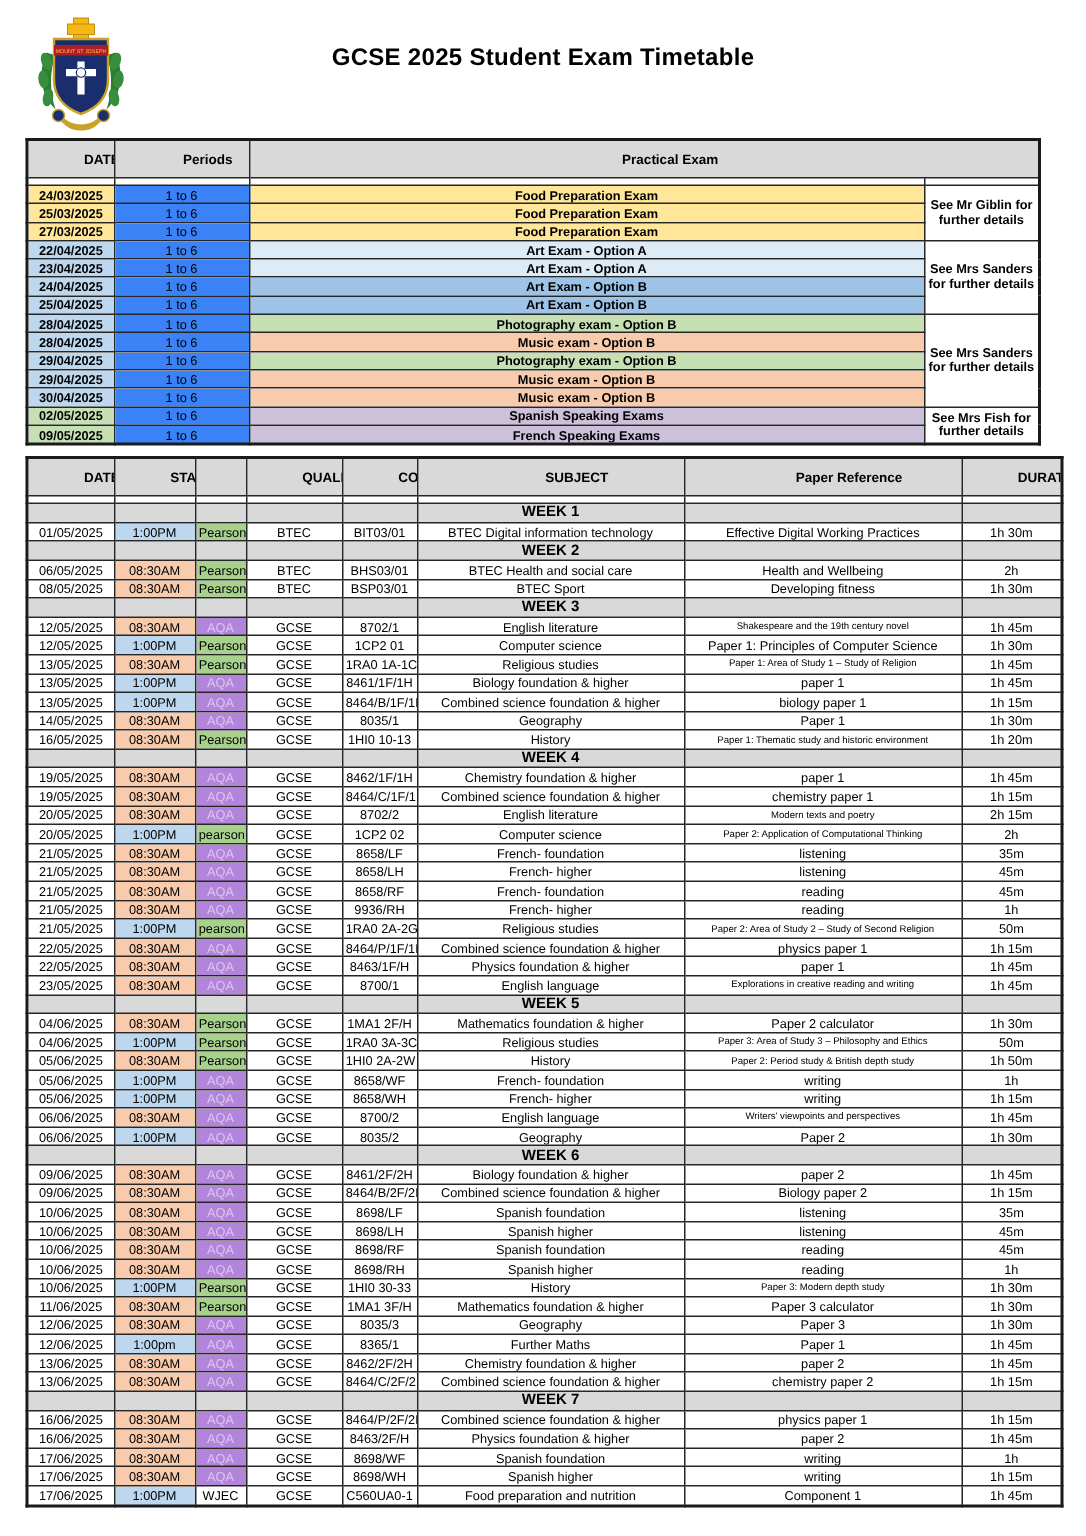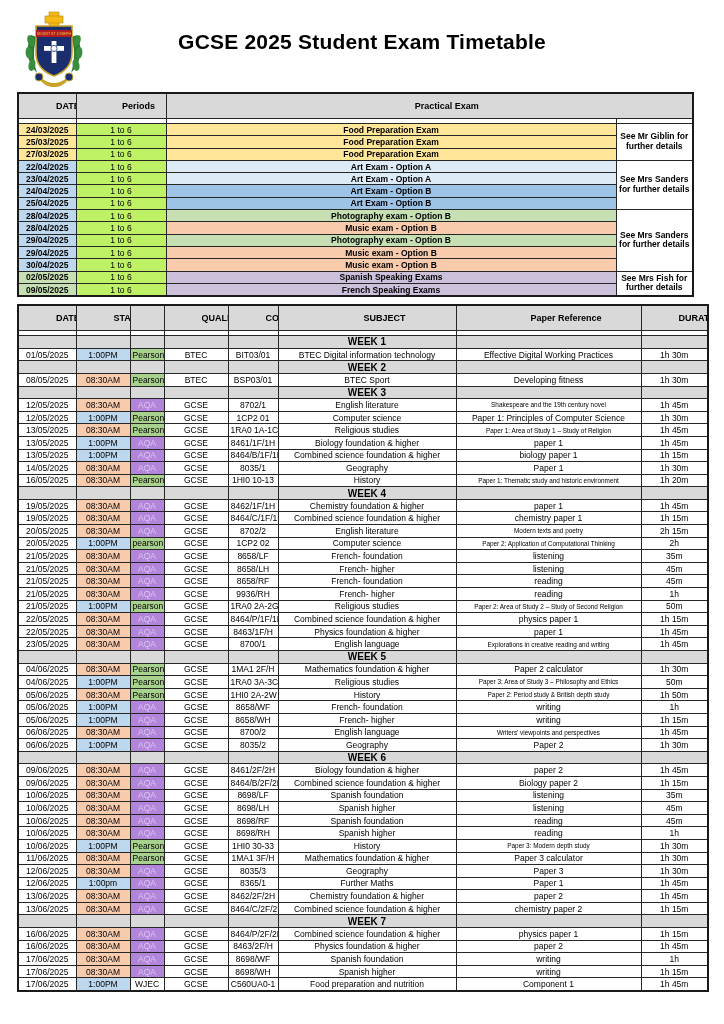--- a/index.html
+++ b/index.html
@@ -6,32 +6,32 @@
   .page{
     position:relative;width:724px;height:1024px;background:#fff;
     font-family:"Liberation Sans",sans-serif;color:#000;overflow:hidden;
     margin:0 auto;
   }
   
   .hdr{position:relative;height:90px;}
   .crest{position:absolute;left:23px;top:11px;}
   .title{
     margin:0;padding-top:30px;text-align:center;
-    font-size:21px;font-weight:bold;letter-spacing:.2px;
+    font-size:16px;font-weight:bold;letter-spacing:.2px;
   }
   
   table{border-collapse:collapse;table-layout:fixed;}
   td,th{border:1px solid #262626;padding:0 2px;text-align:center;vertical-align:middle;overflow:hidden;white-space:nowrap;}
   .hrow th{background:var(--band);font-size:9px;font-weight:bold;height:24px;padding-left:37px;}
   .gap td{height:4px;background:#fff;border-top:1px solid #262626;border-bottom:1px solid #262626;}
   
   .ptable{margin:2px 0 0 17px;width:675px;border:2px solid #1a1a1a;}
   .ptable tbody td{height:11.3px;font-size:8.5px;}
   .pdate{font-weight:bold;}
-  .pper{background:#bef264;}
+  .pper{background:#3b82f6;}
   .pexam{font-weight:bold;}
   .pnote{font-weight:bold;font-size:8.5px;white-space:normal;line-height:1.15;background:#fff;}
   .dc-yellow{background:var(--yellow);} .dc-blue{background:var(--dateblue);} .dc-green{background:var(--dategreen);}
   .pc-yellow{background:var(--yellow);} .pc-blue_light{background:var(--bluelight);} .pc-blue_med{background:var(--bluemed);}
   .pc-green{background:var(--green);} .pc-orange{background:var(--orange);} .pc-purple{background:var(--purple);}
   
   .mtable{margin:7px 0 0 17px;width:690px;border:2px solid #1a1a1a;}
   .mtable tbody td{height:11.6px;font-size:8.5px;}
   .band td{background:var(--band);height:13px;}
   .band .wk{font-size:10px;font-weight:bold;}
@@ -234,20 +234,30 @@
           <td></td>
           <td></td>
           <td></td>
           <td></td>
           <td></td>
           <td class="wk">WEEK 2</td>
           <td></td>
           <td></td>
         </tr>
         <tr>
+          <td class="mdate">06/05/2025</td>
+          <td class="mtime time-am">08:30AM</td>
+          <td class="mboard bd-pearson">Pearson</td>
+          <td class="mqual">BTEC</td>
+          <td class="mcode">BHS03/01</td>
+          <td class="msubj">BTEC Health and social care</td>
+          <td class="mref">Health and Wellbeing</td>
+          <td class="mdur">2h</td>
+        </tr>
+        <tr>
           <td class="mdate">08/05/2025</td>
           <td class="mtime time-am">08:30AM</td>
           <td class="mboard bd-pearson">Pearson</td>
           <td class="mqual">BTEC</td>
           <td class="mcode">BSP03/01</td>
           <td class="msubj">BTEC Sport</td>
           <td class="mref">Developing fitness</td>
           <td class="mdur">1h 30m</td>
         </tr>
         <tr class="band">

